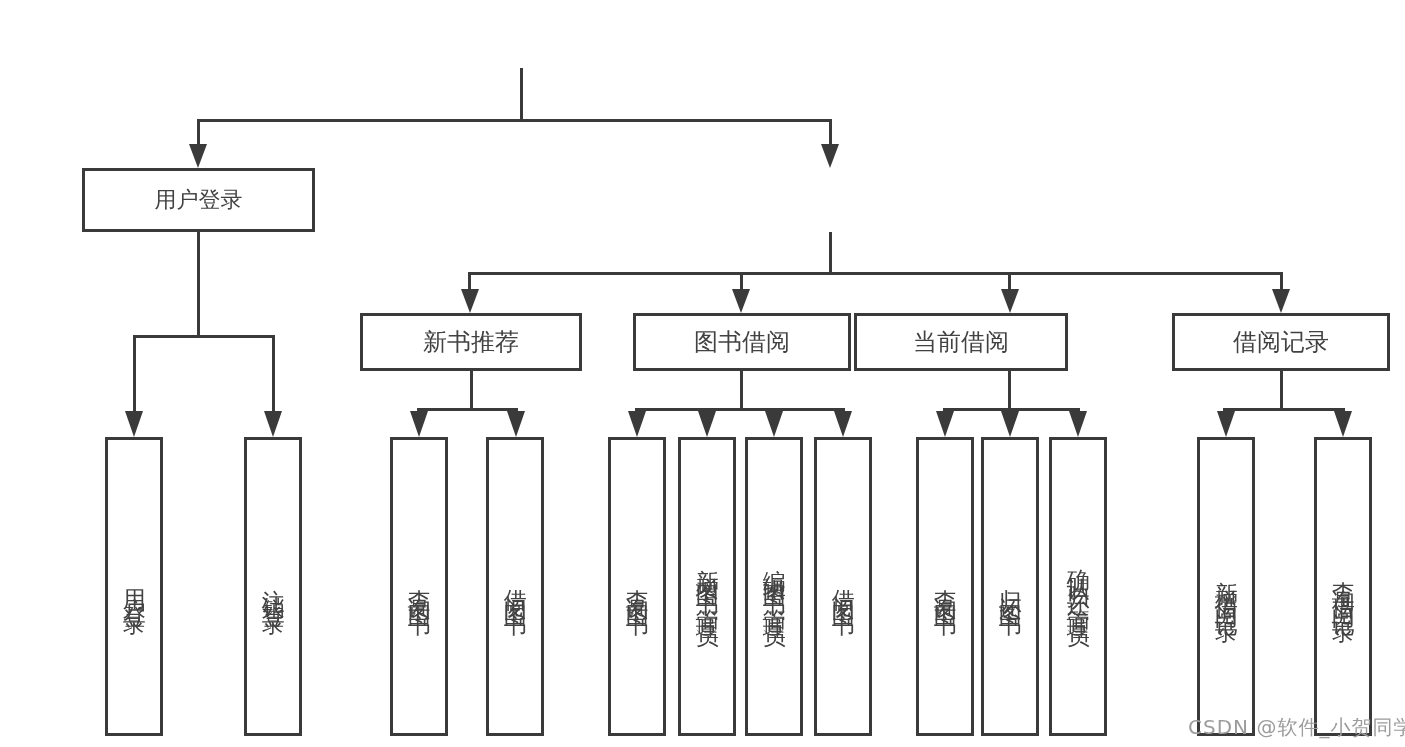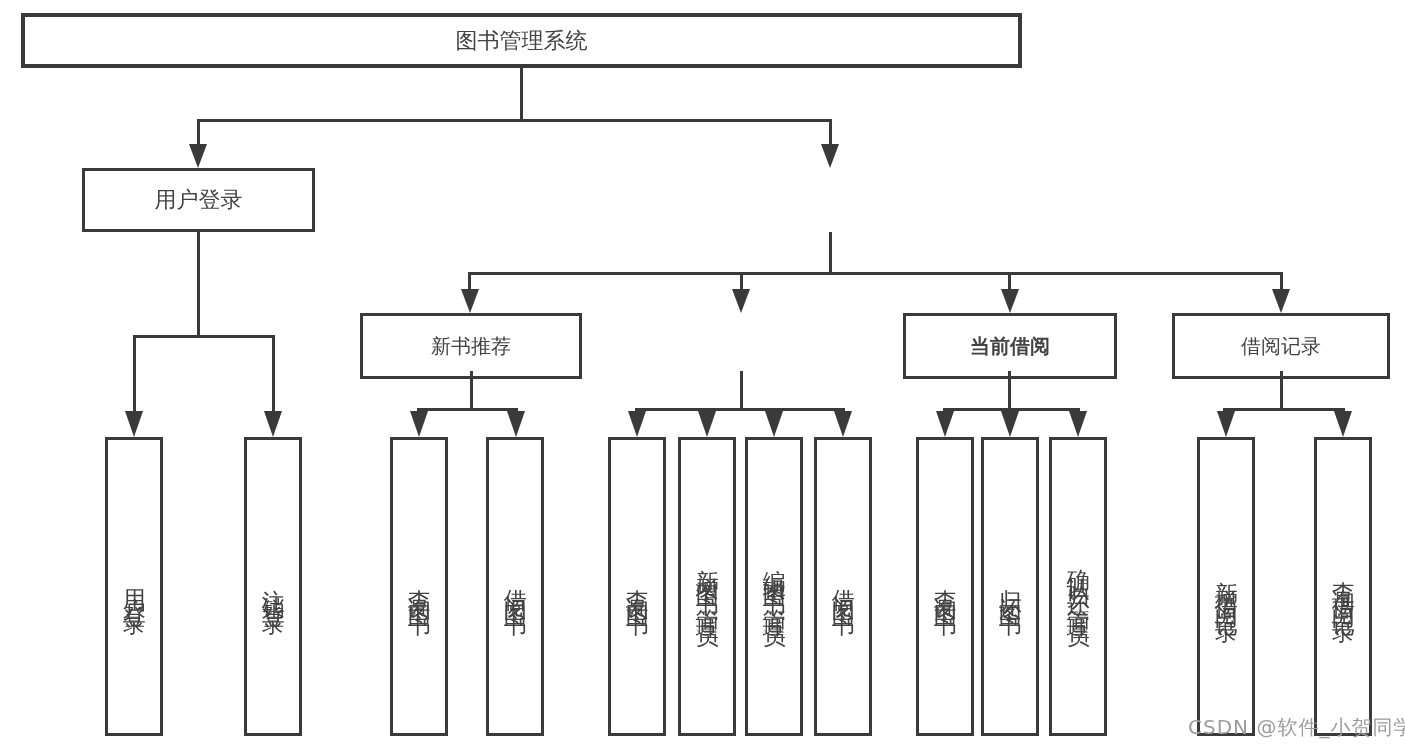--- a/index.html
+++ b/index.html
@@ -8,41 +8,38 @@
     --watermark:#9c9c9c;
     --background:#ffffff;
   }
   html,body{margin:0;padding:0;background:var(--background);}
   body{font-family:"DejaVu Sans","Liberation Sans",sans-serif;}
   .chart{position:relative;width:1405px;height:747px;background:var(--background);overflow:hidden;color:var(--text);}
   .node{position:absolute;box-sizing:border-box;border:3px solid var(--line);background:#fff;
         display:flex;align-items:center;justify-content:center;text-align:center;}
   .root{left:21px;top:13px;width:1001px;height:55px;border-width:4px;font-size:22px;}
   .l2{top:168px;height:64px;font-size:22px;}
-  .l3{top:313px;height:66px;font-size:20px;}
+  .l3{top:313px;height:58px;font-size:24px;}
   .leaf{top:437px;width:58px;height:299px;}
   .vtext{writing-mode:vertical-rl;text-orientation:mixed;font-size:23px;letter-spacing:8px;line-height:1.1;}
   .hline,.vline{position:absolute;background:var(--line);}
   .hline{height:3px;}
   .vline{width:3px;}
   .arrow{position:absolute;width:0;height:0;
          border-left:9px solid transparent;border-right:9px solid transparent;
          border-top:24px solid var(--line);}
   .arrow.big{border-top-width:26px;}
   .watermark{position:absolute;left:1188px;top:714px;font-size:20px;letter-spacing:1px;
              color:var(--watermark);white-space:nowrap;z-index:5;}
 </style>
 </head>
 <body>
 
 <div class="chart">
 
-  <div class="node root">
-    <span>图书管理系统</span>
-  </div>
 
   <div class="vline" style="left:520px;top:68px;height:54px;"></div>
   <div class="hline" style="left:198px;top:119px;width:634px;"></div>
   <div class="vline" style="left:197px;top:119px;height:30px;"></div>
   <div class="arrow" style="left:189px;top:144px;"></div>
   <div class="vline" style="left:829px;top:119px;height:30px;"></div>
   <div class="arrow" style="left:821px;top:144px;"></div>
 
   <div class="node l2" style="left:82px;width:233px;">
     <span>用户登录</span>
@@ -62,21 +59,24 @@
   <div class="vline" style="left:740px;top:272px;height:20px;"></div>
   <div class="arrow" style="left:732px;top:289px;"></div>
   <div class="vline" style="left:1008px;top:272px;height:20px;"></div>
   <div class="arrow" style="left:1001px;top:289px;"></div>
   <div class="vline" style="left:1280px;top:272px;height:20px;"></div>
   <div class="arrow" style="left:1272px;top:289px;"></div>
 
   <div class="node l3" style="left:360px;width:222px;">
     <span>新书推荐</span>
   </div>
-  <div class="node l3" style="left:903px;width:214px;font-weight:bold;">
+  <div class="node l3" style="left:633px;width:218px;">
+    <span>图书借阅</span>
+  </div>
+  <div class="node l3" style="left:854px;width:214px;">
     <span>当前借阅</span>
   </div>
   <div class="node l3" style="left:1172px;width:218px;">
     <span>借阅记录</span>
   </div>
 
   <div class="vline" style="left:470px;top:371px;height:39px;"></div>
   <div class="hline" style="left:417px;top:408px;width:101px;"></div>
   <div class="arrow big" style="left:410px;top:411px;"></div>
   <div class="arrow big" style="left:507px;top:411px;"></div>

